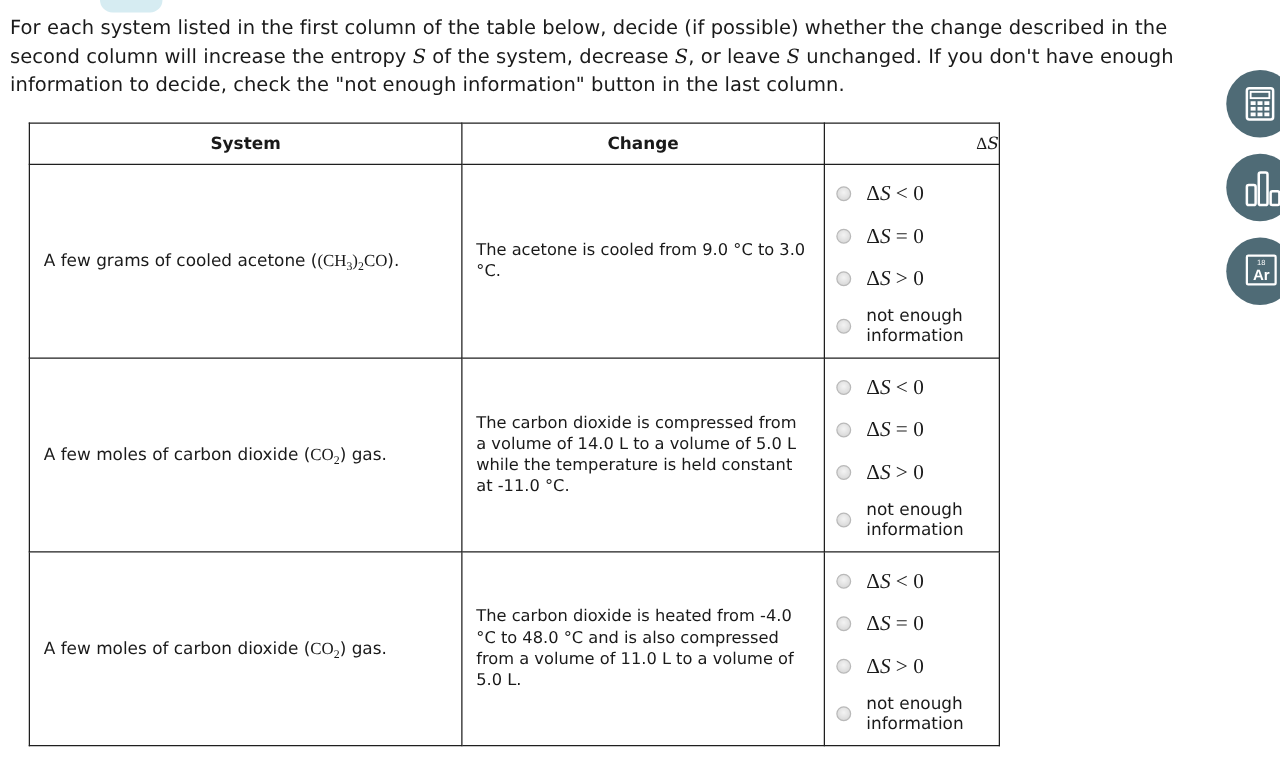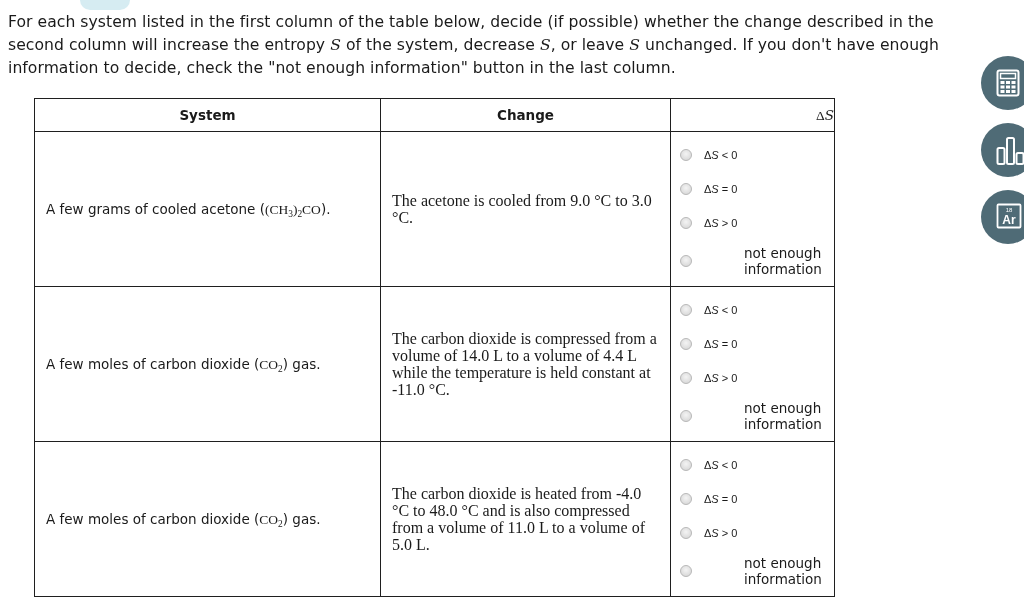--- a/index.html
+++ b/index.html
@@ -12,43 +12,43 @@
     position: absolute; left: 80px; top: -10px; width: 50px; height: 20px;
     background: #d6ecf2; border-radius: 0 0 10px 10px;
   }
   .intro {
     position: absolute; left: 8px; top: 11px; width: 975px;
     font-size: 15.6px; line-height: 23px; letter-spacing: 0.05px;
   }
   .math { font-family: "DejaVu Serif", "Liberation Serif", serif; font-style: italic; }
   .mrom { font-family: "Liberation Serif", "DejaVu Serif", serif; }
   table.q {
-    position: absolute; left: 34px; top: 98px;
+    position: absolute; left: 23px; top: 98px;
     border-collapse: collapse; table-layout: fixed;
   }
   table.q td, table.q th {
     border: 1.5px solid #1f1f1f; padding: 0; vertical-align: middle;
   }
   table.q th { height: 32px; font-size: 13.5px; font-weight: bold; text-align: center; }
   table.q th.ds { font-weight: normal; text-align: right; }
   col.c1 { width: 346px; }
   col.c2 { width: 290px; }
   col.c3 { width: 140px; }
   td.sys { font-size: 13.5px; padding-left: 11px !important; }
-  td.chg { font-size: 16px; line-height: 17px; padding-left: 11px !important; padding-right: 10px !important; font-family: Liberation Serif, serif; }
+  td.chg { font-size: 13px; line-height: 17px; padding-left: 11px !important; padding-right: 10px !important; }
   tr.row td { height: 150px; }
   .opts { display: flex; flex-direction: column; padding: 6px 0 4px 9px; }
   .opt { display: flex; align-items: center; height: 34px; cursor: pointer; }
-  .opt.last { height: 42px; gap: 40px; }
+  .opt.last { height: 42px; }
   .radio {
     width: 12px; height: 12px; border-radius: 50%; flex: 0 0 auto;
     background: radial-gradient(circle at 50% 40%, #f4f4f4 0%, #dcdcdc 70%, #c8c8c8 100%);
     border: 1px solid #b9b9b9; box-sizing: border-box; margin-right: 12px;
   }
-  .opt-label { font-family: Liberation Sans, sans-serif; font-size: 11px; }
+  .opt-label { font-family: Liberation Serif, serif; font-size: 17px; }
   .opt-label .s { font-style: italic; }
   .opt-text { font-size: 13.5px; line-height: 16px; }
   .tools { position: absolute; left: 981px; top: 56px; }
   .tool {
     position: absolute; width: 54px; height: 54px; border-radius: 50%;
     background: #4f6b76; cursor: pointer;
   }
   .tool svg { position: absolute; left: 15px; top: 13px; }
   sub { font-size: 70%; vertical-align: -3px; line-height: 0; }
 </style>
@@ -100,21 +100,21 @@
               <span class="opt-text" style="width:90px">not enough information</span>
             </div>
         </div>
       </td>
     </tr>
 
     <tr class="row">
       <td class="sys">
         <span>A few moles of carbon dioxide (</span><span class="mrom"><span>CO</span><sub>2</sub></span><span>) gas.</span>
       </td>
-      <td class="chg">The carbon dioxide is compressed from a volume of 14.0 L to a volume of 4.4 L while the temperature is held constant at -11.0 °C.</td>
+      <td class="chg">The carbon dioxide is compressed from a volume of 14.0 L to a volume of 5.0 L while the temperature is held constant at -11.0 °C.</td>
       <td>
         <div class="opts">
           <div class="opt">
               <span class="radio"></span>
               <span class="opt-label"><span>Δ</span><span class="s">S</span><span> &lt; 0</span></span>
             </div>
           <div class="opt">
               <span class="radio"></span>
               <span class="opt-label"><span>Δ</span><span class="s">S</span><span> = 0</span></span>
             </div>

